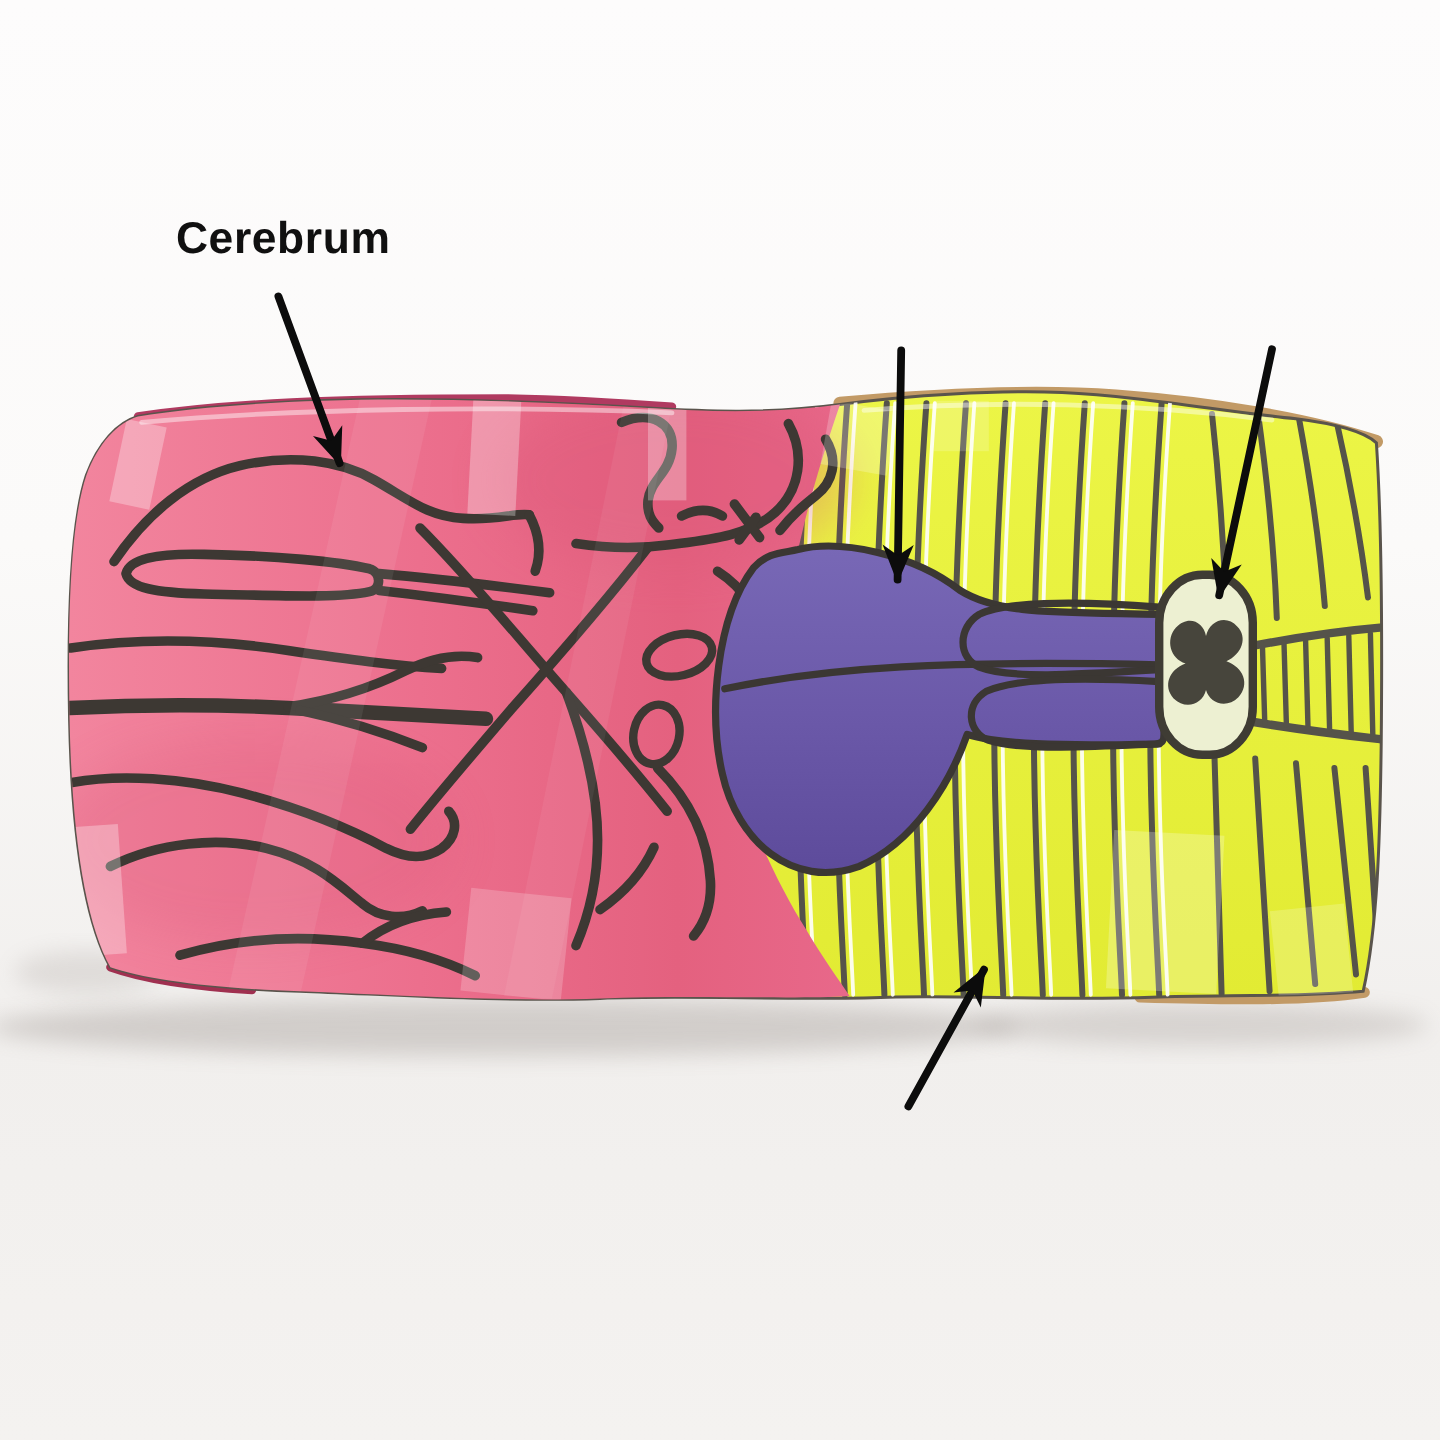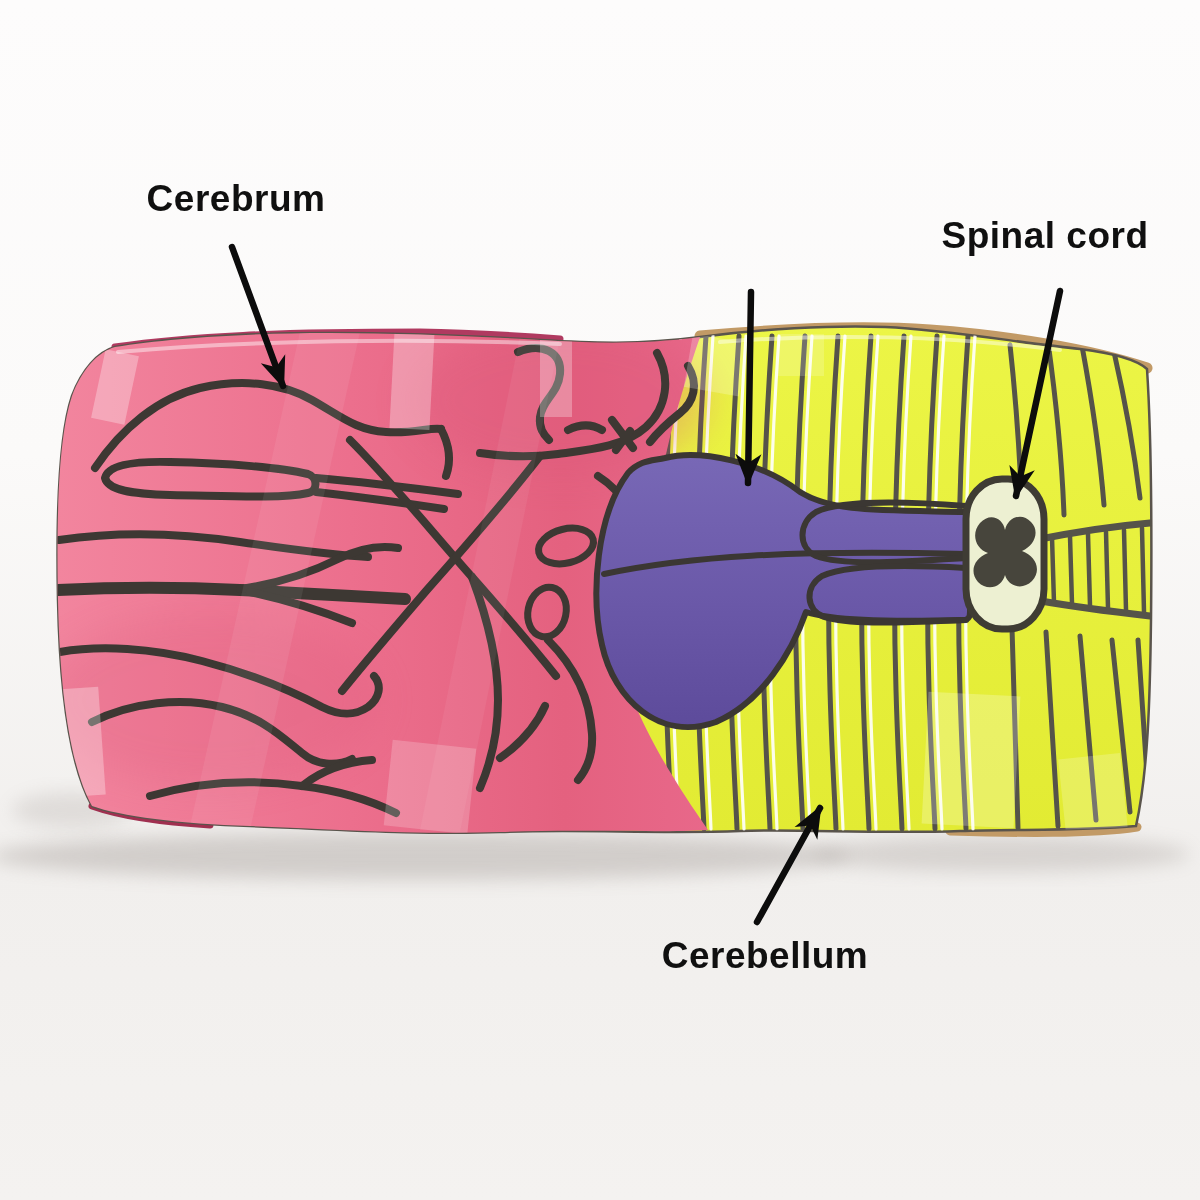--- a/index.html
+++ b/index.html
@@ -195,16 +195,14 @@
 
     <g stroke="#0c0c0c" stroke-width="6.5" stroke-linecap="round" fill="none">
       <path d="M232,247 L283,386" marker-end="url(#ah)"></path>
       <path d="M751,292 L748,483" marker-end="url(#ah)"></path>
       <path d="M1060,291 L1016,496" marker-end="url(#ah)"></path>
       <path d="M757,922 L820,808" marker-end="url(#ah)"></path>
     </g>
   </svg>
 
   <div class="label cerebrum">Cerebrum</div>
-  <div class="label spinalcord">Spinal cord</div>
-  <div class="label cerebellum">Cerebellum</div>
 
 </div>
 
 </body></html>

